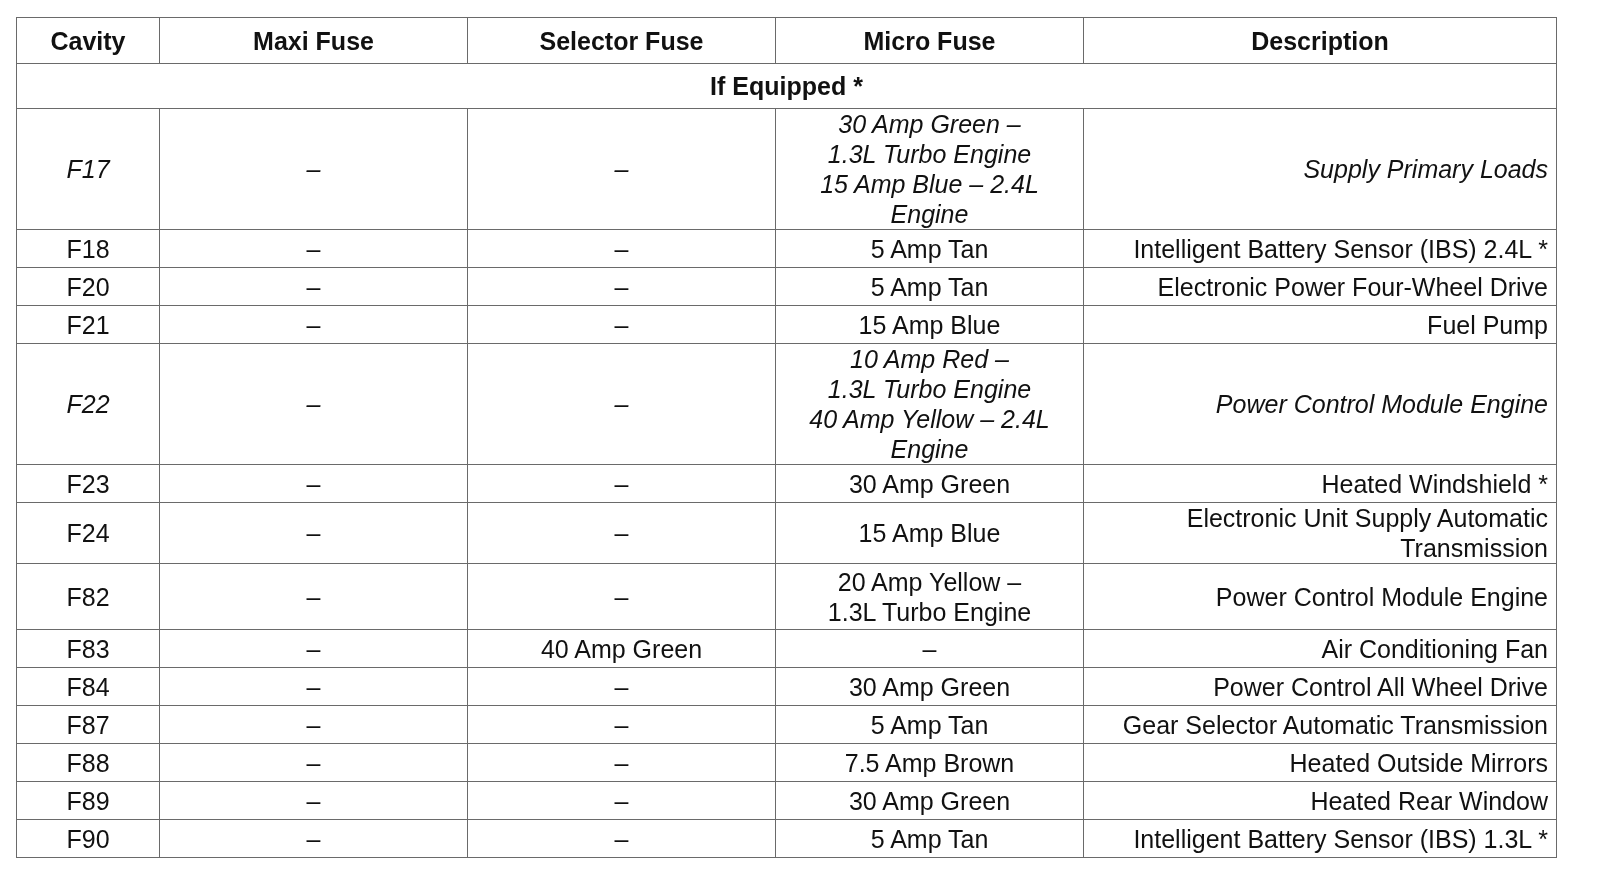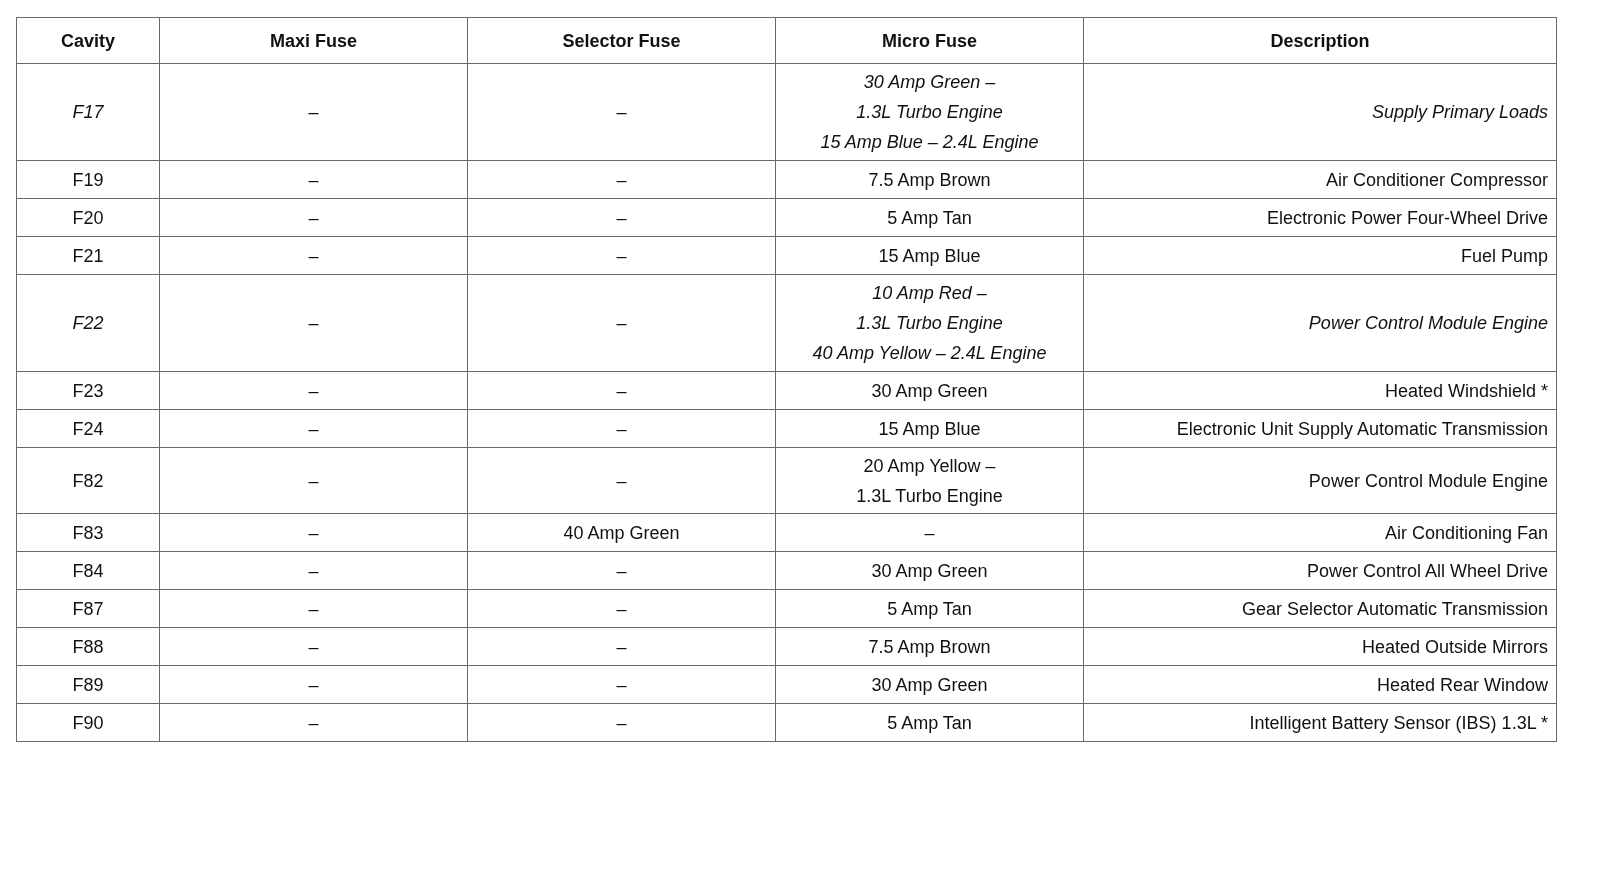--- a/index.html
+++ b/index.html
@@ -2,21 +2,21 @@
 <html><head>
   <meta charset="utf-8">
   <style>
     html, body { margin: 0; padding: 0; background: #ffffff; }
     body { width: 1611px; height: 884px; position: relative; overflow: hidden; }
     .fuse-table {
       position: absolute; left: 16px; top: 17px;
       width: 1540px;
       border-collapse: collapse;
       font-family: "Liberation Sans", sans-serif;
-      font-size: 18px; color: #111;
+      font-size: 25px; color: #111;
       table-layout: fixed;
     }
     .fuse-table th, .fuse-table td {
       border: 1px solid #6a6a6a;
       padding: 0 8px;
       vertical-align: middle;
       line-height: 30px;
     }
     .fuse-table th { font-weight: bold; height: 45px; text-align: center; }
     .fuse-table td.c { text-align: center; }
@@ -42,39 +42,42 @@
   <thead>
     <tr>
       <th>Cavity</th>
       <th>Maxi Fuse</th>
       <th>Selector Fuse</th>
       <th>Micro Fuse</th>
       <th>Description</th>
     </tr>
   </thead>
   <tbody id="tbody">
+    <tr class="section">
+      <td colspan="5">If Equipped *</td>
+    </tr>
   <tr class="triple">
         <td class="c">F17</td>
         <td class="c">–</td>
         <td class="c">–</td>
         <td class="c ml">
           <span>30 Amp Green –</span>
           <span>1.3L Turbo Engine</span>
           <span>15 Amp Blue – 2.4L Engine</span>
         </td>
         <td class="l">Supply Primary Loads</td>
       </tr>
       <tr class="single">
-        <td class="c">F19</td>
+        <td class="c">F18</td>
         <td class="c">–</td>
         <td class="c">–</td>
         <td class="c ml">
-          <span>7.5 Amp Brown</span>
+          <span>5 Amp Tan</span>
         </td>
-        <td class="l">Air Conditioner Compressor</td>
+        <td class="l">Intelligent Battery Sensor (IBS) 2.4L *</td>
       </tr>
       <tr class="single">
         <td class="c">F20</td>
         <td class="c">–</td>
         <td class="c">–</td>
         <td class="c ml">
           <span>5 Amp Tan</span>
         </td>
         <td class="l">Electronic Power Four-Wheel Drive</td>
       </tr>

